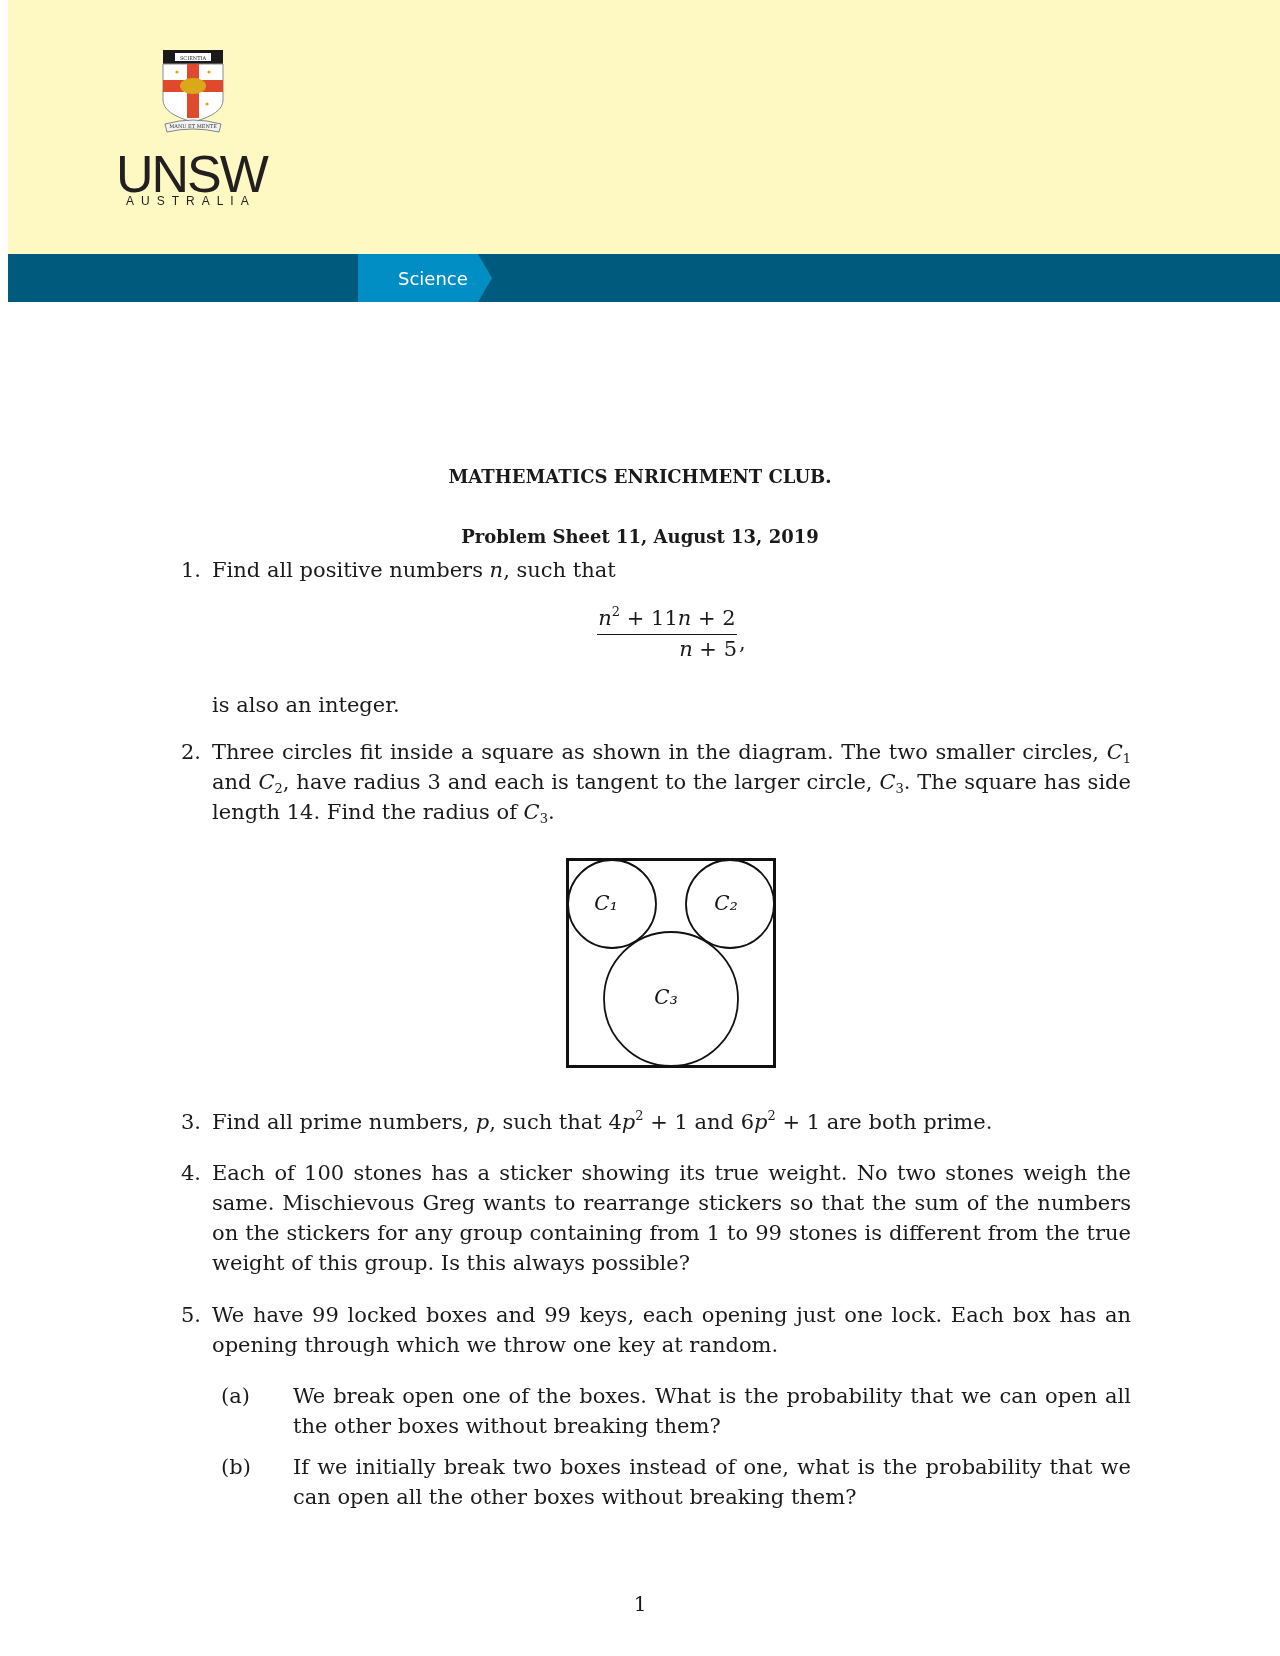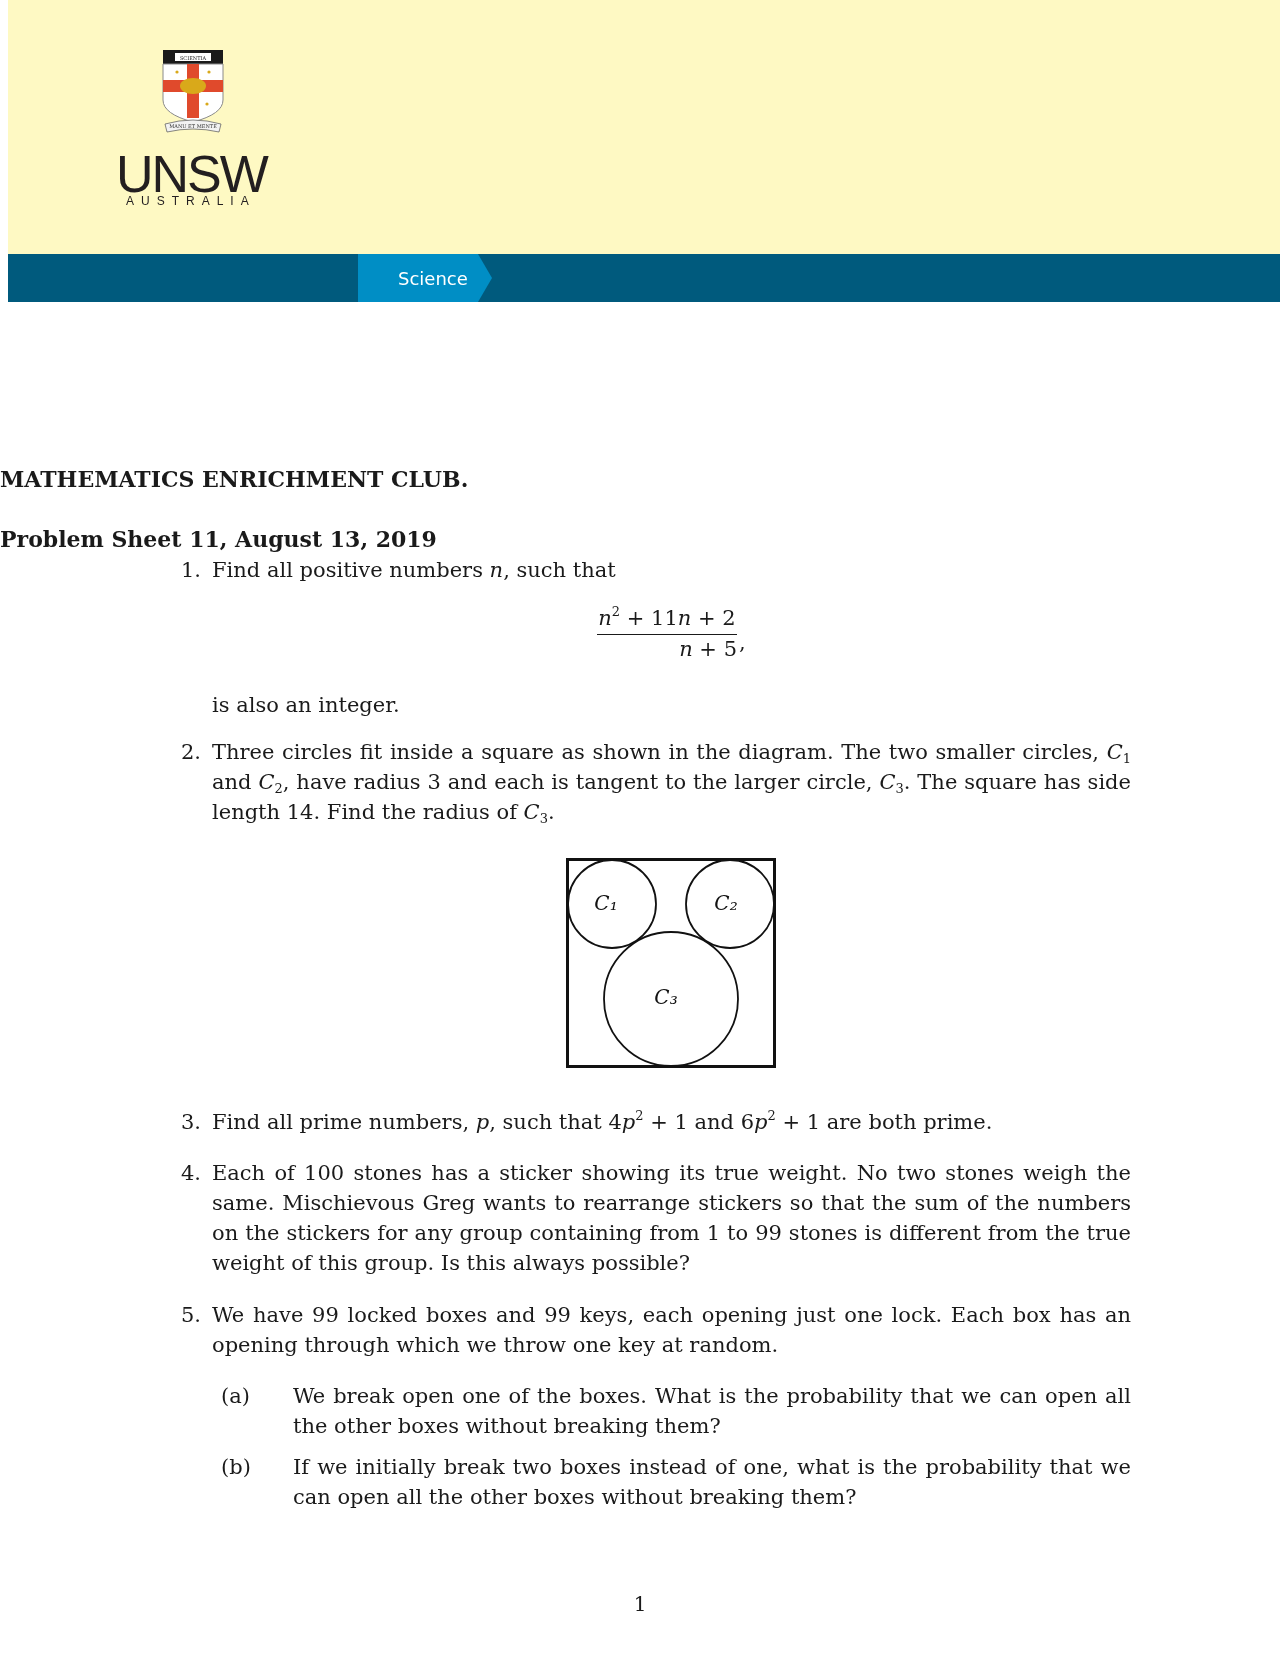--- a/index.html
+++ b/index.html
@@ -15,21 +15,21 @@
                   font-size: 12px; letter-spacing: 7px; color: #231f20; }
 
   .navband { position: absolute; left: 8px; top: 254px; width: 1272px; height: 48px; background: #005a7d; }
   .nav-seg { position: absolute; top: 0; height: 48px; display: flex; align-items: center;
              font-family: "DejaVu Sans", sans-serif; font-size: 18px; color: #ffffff;
              clip-path: polygon(0 0, calc(100% - 14px) 0, 100% 50%, calc(100% - 14px) 100%, 0 100%); }
   .nav-a { left: 0; width: 366px; background: #00a9e8; z-index: 3; justify-content: flex-start; padding-left: 101px; box-sizing: border-box; }
   .nav-b { left: 350px; width: 134px; background: #008ec5; z-index: 2; padding-left: 40px; box-sizing: border-box; }
   .nav-c { left: 468px; width: 406px; background: #00739f; z-index: 1; padding-left: 40px; box-sizing: border-box; }
 
-  .title { position: absolute; left: 0; width: 1280px; font-weight: bold; font-size: 22px; }
+  .title { position: absolute; left: 0; width: 1280px; text-align: center; font-weight: bold; font-size: 18px; }
   .t1 { top: 466px; }
   .t2 { top: 526px; }
 
   .prob { position: absolute; left: 181px; width: 950px; font-size: 21px; line-height: 30px; }
   .prob .num { position: absolute; left: 0; top: 0; }
   .prob .body { margin-left: 31px; text-align: justify; }
   i.m { font-style: italic; }
   sup { font-size: 13px; vertical-align: 9px; line-height: 0; }
   sub { font-size: 13px; vertical-align: -4px; line-height: 0; }
   .cal { font-family: "DejaVu Serif", serif; font-style: italic; }

